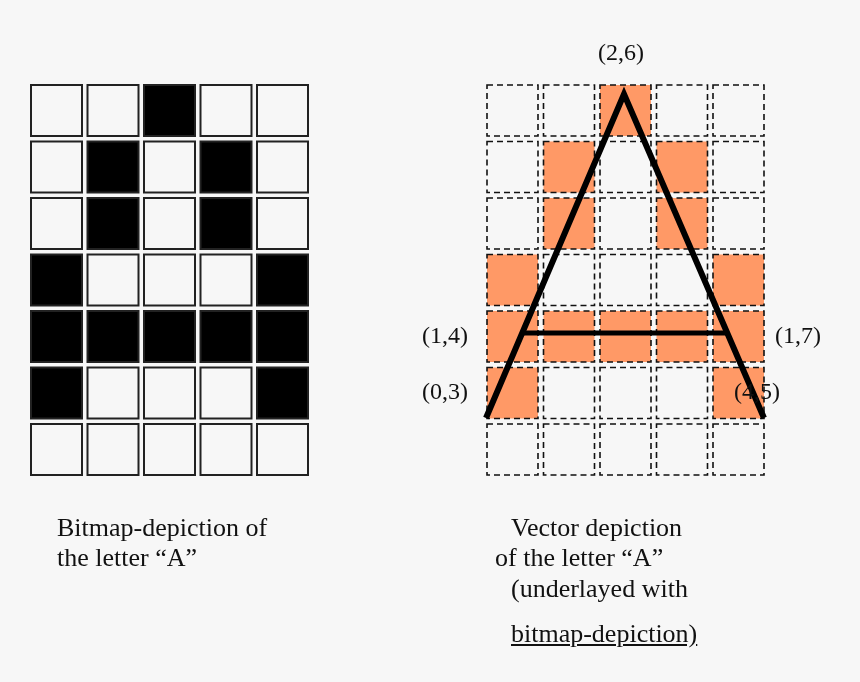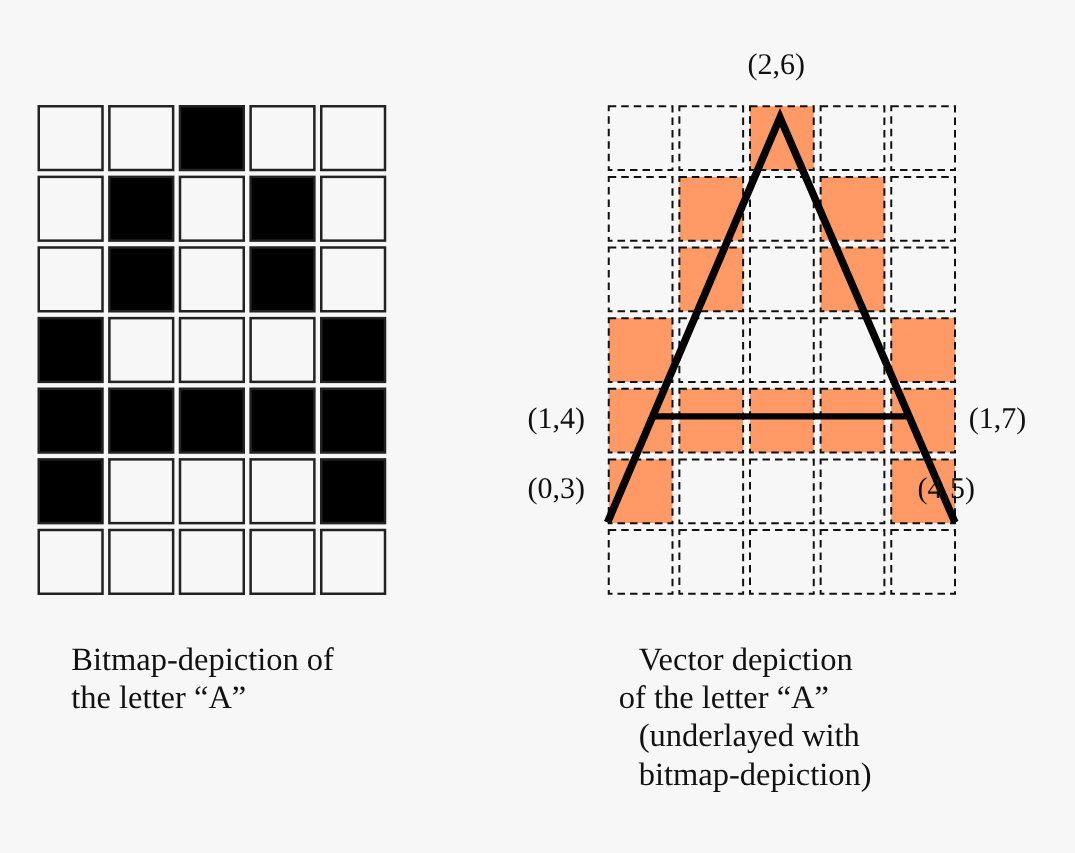--- a/index.html
+++ b/index.html
@@ -112,19 +112,19 @@
     <line x1="524" y1="333" x2="726" y2="333" stroke="#000" stroke-width="5"></line>
   </g>
 </svg>
 
 <div class="cap" style="left:57px; top:513px;">Bitmap-depiction of</div>
 <div class="cap" style="left:57px; top:543px;text-align:center;">the letter “A”</div>
 
 <div class="cap" style="left:511px; top:513px;">Vector depiction</div>
 <div class="cap" style="left:495px; top:543px;">of the letter “A”</div>
 <div class="cap" style="left:511px; top:574px;">(underlayed with</div>
-<div class="cap" style="left:511px; top:605px;">bitmap-depiction)</div>
+<div class="cap" style="left:511px; top:619px;text-decoration:underline;">bitmap-depiction)</div>
 
 <div class="coord" style="left:598px; top:38px;">(2,6)</div>
 <div class="coord" style="left:422px; top:321px;text-align:center;">(1,4)</div>
 <div class="coord" style="left:775px; top:321px;">(1,7)</div>
 <div class="coord" style="left:422px; top:377px;">(0,3)</div>
 <div class="coord" style="left:734px; top:377px;">(4,5)</div>
 
 </body></html>

